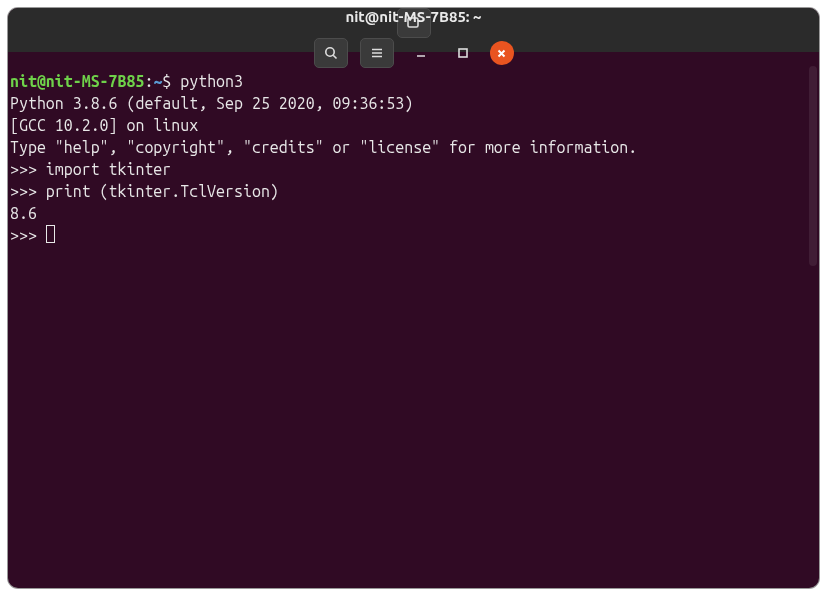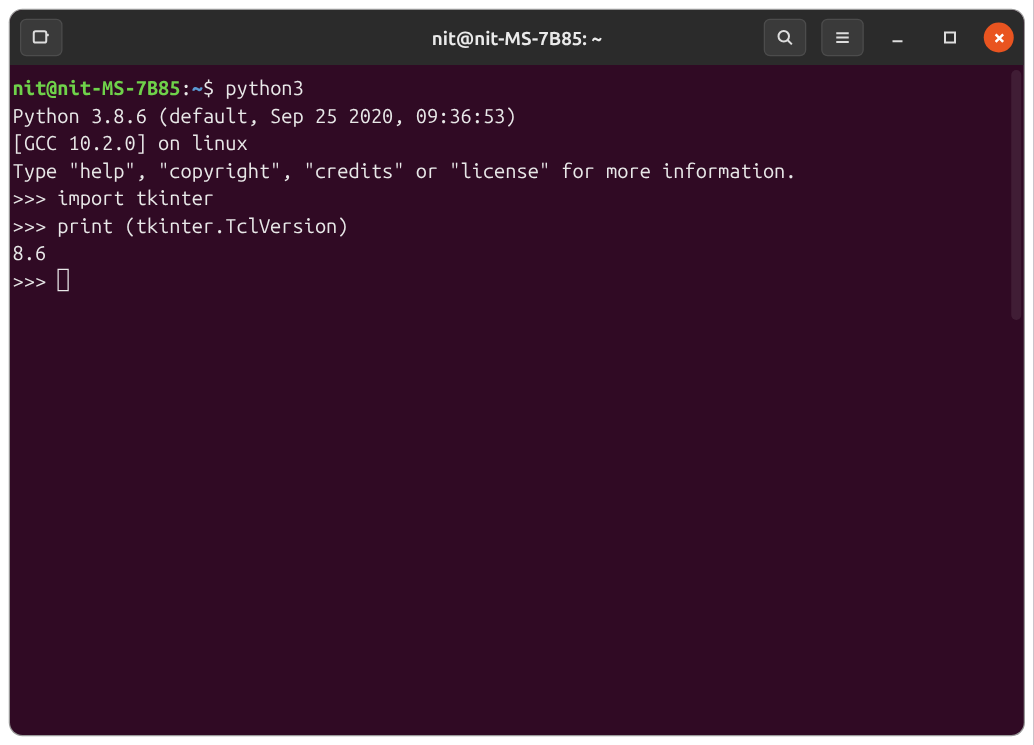--- a/index.html
+++ b/index.html
@@ -25,20 +25,21 @@
     .titlebar {
       background: #2b2b2b;
       height: 44px;
       display: flex;
       align-items: center;
       justify-content: space-between;
       padding: 0 8px;
       font-family: "Ubuntu", "Cantarell", sans-serif;
       color: #f0f0f0;
       position: relative;
+      flex-direction: column;
     }
     .titlebar-left, .titlebar-right {
       display: flex;
       align-items: center;
       gap: 12px;
     }
     .titlebar-title {
       position: absolute;
       left: 50%;
       transform: translateX(-50%);
@@ -81,20 +82,21 @@
     .terminal-body {
       flex: 1;
       padding: 8px 2px 8px 2px;
       font-size: 16px;
       line-height: 22px;
       color: #e8e8e8;
       white-space: pre;
       font-family: "Ubuntu Mono", "DejaVu Sans Mono", "Consolas", monospace;
       position: relative;
       overflow: hidden;
+      margin-top: 10px;
     }
     .scrollbar-track {
       position: absolute;
       right: 0;
       top: 0;
       bottom: 0;
       width: 12px;
       background: transparent;
     }
     .scrollbar-thumb {

